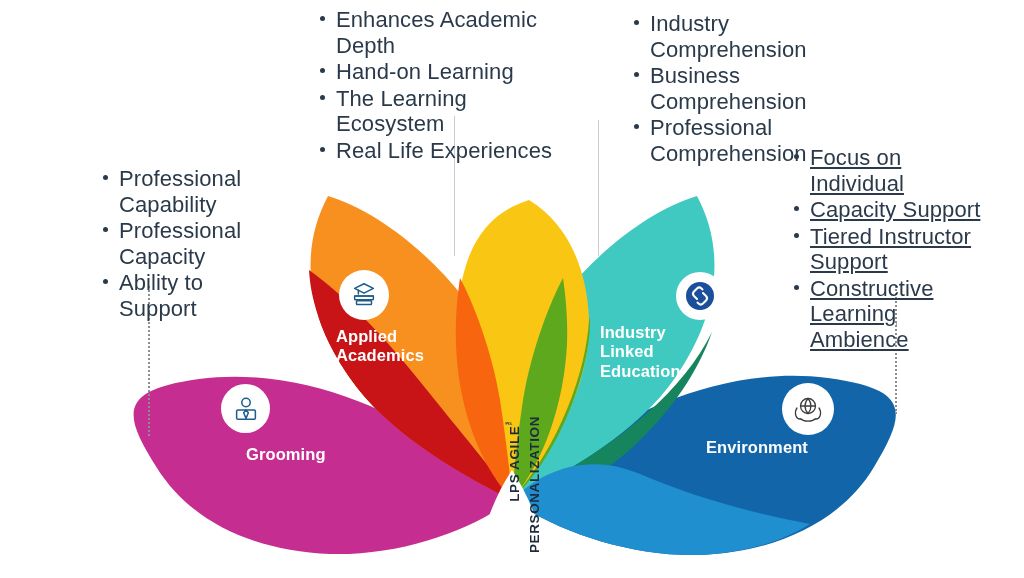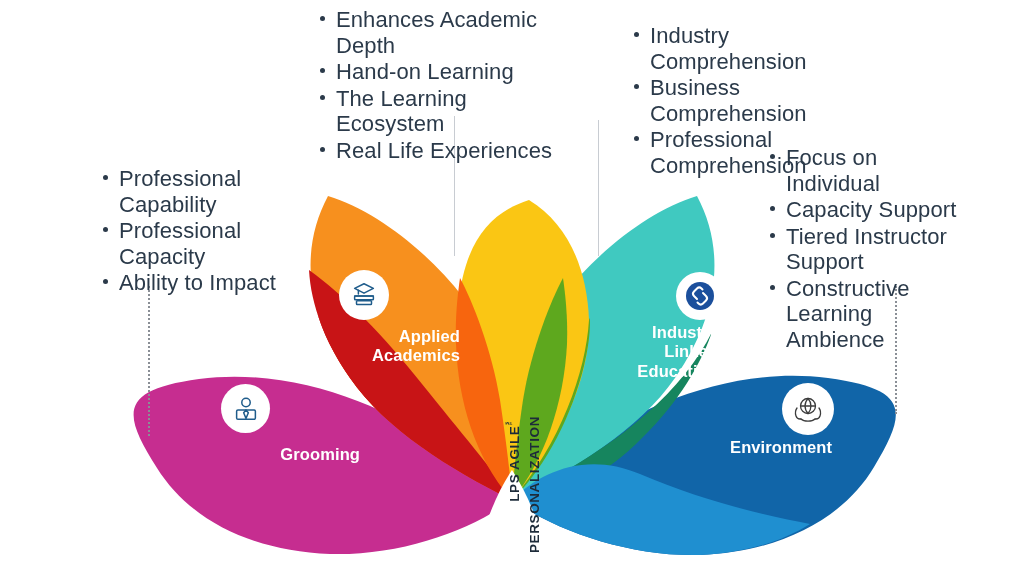--- a/index.html
+++ b/index.html
@@ -39,23 +39,23 @@
     position: absolute;
     left: 2px;
     top: 9px;
     width: 5px;
     height: 5px;
     border-radius: 50%;
     background: #2b3a4a;
   }
 
   #list-top-left  { left: 318px; top: 7px;   width: 260px; }
-  #list-top-right { left: 632px; top: 23px;   width: 230px; }
+  #list-top-right { left: 632px; top: 11px;   width: 230px; }
   #list-mid-left  { left: 101px; top: 166px; width: 180px; }
-  #list-mid-right { left: 768px; top: 145px; width: 200px; }
+  #list-mid-right { left: 792px; top: 145px; width: 200px; text-decoration: underline; }
 
   
   .connector {
     position: absolute;
     width: 0;
   }
   .connector.solid {
     border-left: 1.5px solid #c8ccd2;
   }
   .connector.dotted {
@@ -75,21 +75,21 @@
     height: 578px;
   }
 
   
   .petal-label {
     position: absolute;
     color: #ffffff;
     font-weight: bold;
     font-size: 16.5px;
     line-height: 1.18;
-    text-align: right;
+    text-align: left;
     letter-spacing: 0.1px;
     pointer-events: none;
   }
   #label-applied  { left: 336px; top: 327px; width: 124px; }
   #label-industry { left: 600px; top: 323px; width: 118px; }
   #label-grooming { left: 246px; top: 445px; width: 114px; }
   #label-environment { left: 706px; top: 438px; width: 126px; }
 
   
   #center-text {
@@ -325,21 +325,21 @@
 
   <ul class="bullet-list" id="list-top-right">
     <li><span>Industry Comprehension</span></li>
     <li><span>Business Comprehension</span></li>
     <li><span>Professional Comprehension</span></li>
   </ul>
 
   <ul class="bullet-list" id="list-mid-left">
     <li><span>Professional Capability</span></li>
     <li><span>Professional Capacity</span></li>
-    <li><span>Ability to Impact</span></li>
+    <li><span>Ability to Support</span></li>
   </ul>
 
   <ul class="bullet-list" id="list-mid-right">
     <li><span>Focus on Individual</span></li>
     <li><span>Capacity Support</span></li>
     <li><span>Tiered Instructor Support</span></li>
     <li><span>Constructive Learning Ambience</span></li>
   </ul>
 
 </div>

